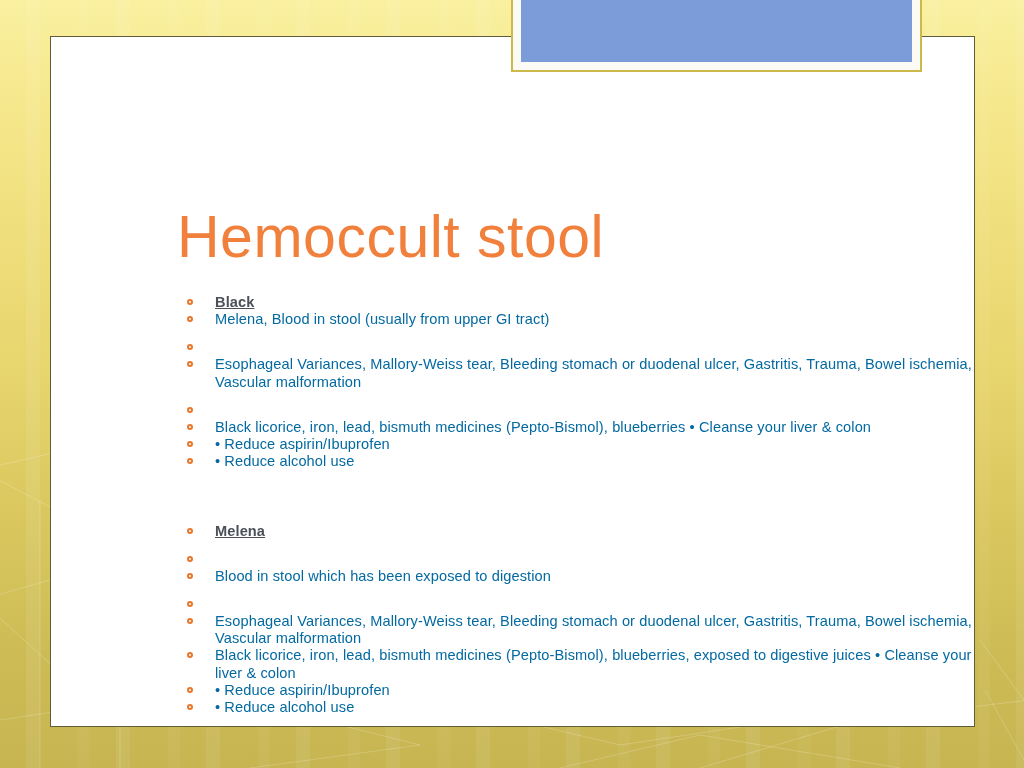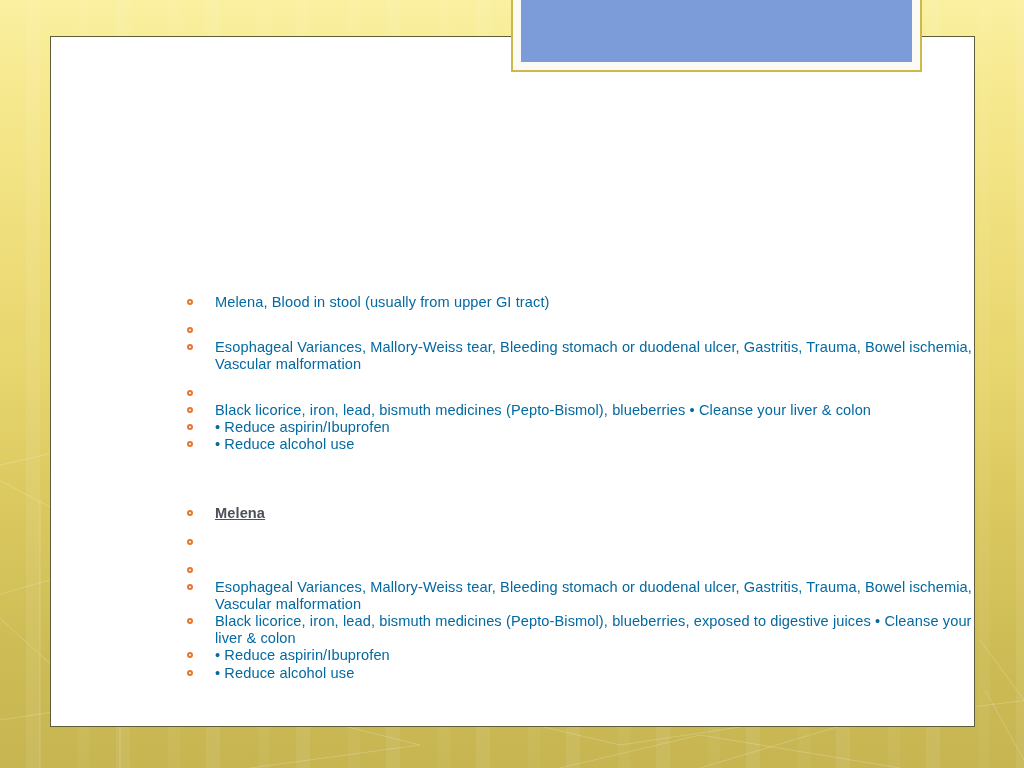--- a/index.html
+++ b/index.html
@@ -155,23 +155,28 @@
       <path d="M 560 768 L 700 735 L 900 768"></path>
       <path d="M 980 640 L 1024 700"></path>
       <path d="M 40 500 L 40 768"></path>
       <path d="M 120 430 L 120 768"></path>
       <path d="M 985 690 L 1024 760"></path>
     </g>
   </svg>
 
   <div id="panel">
 
+    <div id="title">Hemoccult stool</div>
 
     <div id="body-list">
         <div>
+          <div class="bullet-row">
+            <span class="bullet-marker"></span>
+            <span class="bullet-text heading">Black</span>
+          </div>
           <div class="bullet-row">
             <span class="bullet-marker"></span>
             <span class="bullet-text">Melena, Blood in stool (usually from upper GI tract)</span>
           </div>
           <div class="spacer-sm"></div>
           <div class="bullet-row empty">
             <span class="bullet-marker"></span>
             <span class="bullet-text"></span>
           </div>
           <div class="bullet-row">
@@ -200,20 +205,24 @@
         <div>
           <div class="bullet-row">
             <span class="bullet-marker"></span>
             <span class="bullet-text heading">Melena</span>
           </div>
           <div class="spacer-sm"></div>
           <div class="bullet-row empty">
             <span class="bullet-marker"></span>
             <span class="bullet-text"></span>
           </div>
+          <div class="bullet-row">
+            <span class="bullet-marker"></span>
+            <span class="bullet-text">Blood in stool which has been exposed to digestion</span>
+          </div>
           <div class="spacer-sm"></div>
           <div class="bullet-row empty">
             <span class="bullet-marker"></span>
             <span class="bullet-text"></span>
           </div>
           <div class="bullet-row">
             <span class="bullet-marker"></span>
             <span class="bullet-text">Esophageal Variances, Mallory-Weiss tear, Bleeding stomach or duodenal ulcer, Gastritis, Trauma, Bowel ischemia, Vascular malformation</span>
           </div>
           <div class="bullet-row">

